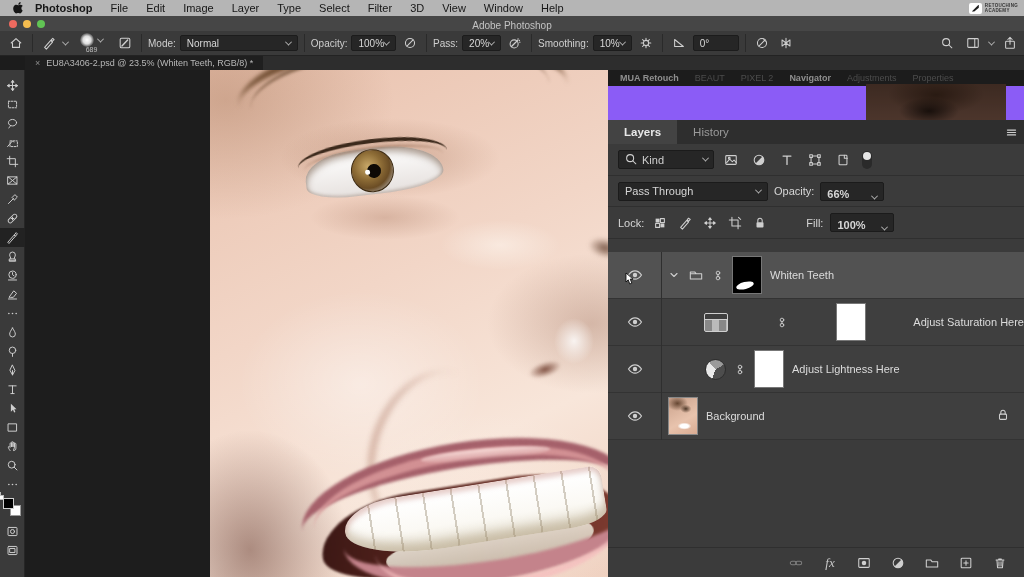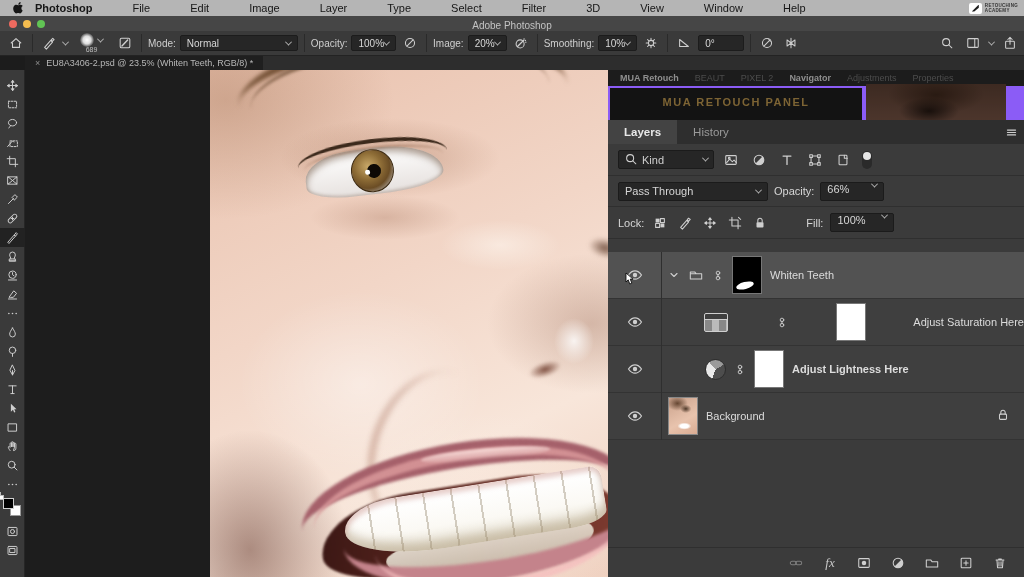--- a/index.html
+++ b/index.html
@@ -155,21 +155,21 @@
   .ficon { width:22px; height:20px; display:flex; align-items:center; justify-content:center; }
   #filter-toggle { width:10px; height:18px; background:#2a2a2a; border-radius:5px; position:relative; margin-left:2px; }
   #filter-toggle i { position:absolute; left:1px; top:1px; width:8px; height:8px; border-radius:50%; background:#e6e6e6; }
 
   #blend-row { position:absolute; left:0; top:56px; width:416px; height:31px; display:flex; align-items:center;
     gap:6px; padding:0 10px; border-bottom:1px solid #2f2f2f; }
   #blend-box { width:150px; height:19px; background:#262626; border:1px solid #1b1b1b; border-radius:2px;
     display:flex; align-items:center; padding:0 6px; }
   #blend-box .grow { flex:1; }
   .pct-box { width:64px; height:19px; background:#262626; border:1px solid #1b1b1b; border-radius:2px;
-    display:flex; align-items:flex-start; padding:0 6px; }
+    display:flex; align-items:flex-end; padding:0 6px;font-weight:bold; }
   .pct-box .grow { flex:1; }
 
   #lock-row { position:absolute; left:0; top:87px; width:416px; height:32px; display:flex; align-items:center;
     gap:7px; padding:0 10px; border-bottom:1px solid #2f2f2f; }
   .licon { width:18px; height:18px; display:flex; align-items:center; justify-content:center; }
   #fill-label { margin-left:30px; }
 
   #layer-list { position:absolute; left:0; top:132px; width:416px; height:308px; background:#3b3b3b; }
   .lrow { position:relative; width:416px; height:47px; background:#3f3f3f; border-bottom:1px solid #333; display:flex; align-items:center; }
   .lrow.selected { background:#525252; }
@@ -207,21 +207,21 @@
 </style>
 </head>
 <body>
 
 <div id="menubar">
   <span class="apple">
     <svg width="11" height="12" viewBox="0 0 11 12">
         <path fill="#161616" d="M8.4 6.3c0-1.5 1.2-2.2 1.3-2.3-.7-1-1.8-1.2-2.2-1.2-.9-.1-1.8.5-2.3.5-.5 0-1.2-.5-2-.5C2.2 2.8 1.2 3.4.7 4.4c-1 1.7-.3 4.3.7 5.7.5.7 1 1.4 1.8 1.4.7 0 1-.4 1.9-.4s1.1.4 1.9.4 1.3-.7 1.8-1.4c.6-.8.8-1.6.8-1.6s-1.2-.5-1.2-2.2zM7 2c.4-.5.7-1.2.6-1.9-.6 0-1.3.4-1.7.9-.4.4-.7 1.1-.6 1.8.7 0 1.3-.4 1.7-.8z"></path>
       </svg>
   </span>
-  <span id="menu-items" style="display: flex; gap: 22px;">
+  <span id="menu-items" style="display: flex;">
       <span class="mitem app">Photoshop</span>
       <span class="mitem">File</span>
       <span class="mitem">Edit</span>
       <span class="mitem">Image</span>
       <span class="mitem">Layer</span>
       <span class="mitem">Type</span>
       <span class="mitem">Select</span>
       <span class="mitem">Filter</span>
       <span class="mitem">3D</span>
       <span class="mitem">View</span>
@@ -297,21 +297,21 @@
     </span>
     <span class="ibtn" id="ic-pressure-op">
         <svg width="14" height="14" viewBox="0 0 16 16" fill="none" stroke="#cfcfcf" stroke-width="1.2" stroke-linecap="round" stroke-linejoin="round">
           <circle cx="8" cy="8" r="5.2"></circle>
           <path d="M4.5 11.5 11.5 4.5"></path>
         </svg>
       </span>
   </span>
   <span class="vsep"></span>
   <span class="grp">
-    <span>Image:</span>
+    <span>Pass:</span>
     <span class="field">
       <span style="flex:1">20%</span>
         <span class="chev"></span>
     </span>
     <span class="ibtn" id="ic-airbrush">
         <svg width="14" height="14" viewBox="0 0 16 16" fill="none" stroke="#cfcfcf" stroke-width="1.2" stroke-linecap="round" stroke-linejoin="round">
           <circle cx="7" cy="9" r="4.6"></circle>
           <path d="M4 12 11 5M11.5 3.5h.01M13 5h.01M13.5 7h.01" stroke-width="1.6"></path>
         </svg>
       </span>
@@ -566,23 +566,20 @@
 
 <div id="rightpane">
   <div id="dimtabs">
       <span style="color: rgb(143, 143, 143); font-weight: bold;">MUA Retouch</span>
       <span style="color: rgb(76, 76, 76);">BEAUT</span>
       <span style="color: rgb(76, 76, 76);">PIXEL 2</span>
       <span style="color: rgb(143, 143, 143); font-weight: bold;">Navigator</span>
       <span style="color: rgb(76, 76, 76);">Adjustments</span>
       <span style="color: rgb(76, 76, 76);">Properties</span>
     </div>
-  <div id="mua-panel">
-    <span>MUA RETOUCH PANEL</span>
-  </div>
   <div id="nav-thumb"></div>
 
   <div id="layers-panel">
     <div id="lp-tabs">
         <span class="lp-tab active">Layers</span>
         <span class="lp-tab inactive">History</span>
       </div>
     <span id="lp-menu"><svg width="13" height="13" viewBox="0 0 16 16" fill="none" stroke="#cfcfcf" stroke-width="1.2" stroke-linecap="round" stroke-linejoin="round">
           <path d="M3 5h10M3 8h10M3 11h10" stroke-width="1.4"></path>
         </svg></span>
@@ -739,21 +736,21 @@
             <span class="lname">Adjust Saturation Here</span>
           </div>
         </div>
         <div class="lrow">
           <div class="eyecell">
             <svg width="16" height="16" viewBox="0 0 16 16" fill="none" stroke="#cfcfcf" stroke-width="1.2" stroke-linecap="round" stroke-linejoin="round">
               <path d="M1.5 8C3.5 5 5.5 3.8 8 3.8S12.5 5 14.5 8C12.5 11 10.5 12.2 8 12.2S3.5 11 1.5 8z"></path>
               <circle cx="8" cy="8" r="2.2" fill="#cfcfcf" stroke="none"></circle>
             </svg>
           </div>
-          <div class="lcontent" style="padding-left: 43px; font-weight: bold;">
+          <div class="lcontent" style="padding-left: 43px;">
             <span class="adj-sphere"></span>
             <span style="display: flex; align-items: center;">
               <svg width="12" height="15" viewBox="0 0 16 16" fill="none" stroke="#cfcfcf" stroke-width="1.2" stroke-linecap="round" stroke-linejoin="round">
                 <circle cx="8" cy="4.6" r="2.4"></circle>
                 <circle cx="8" cy="11.4" r="2.4"></circle>
                 <path d="M8 6v4"></path>
               </svg>
             </span>
             <span class="thumb mask-white"></span>
             <span class="lname">Adjust Lightness Here</span>

